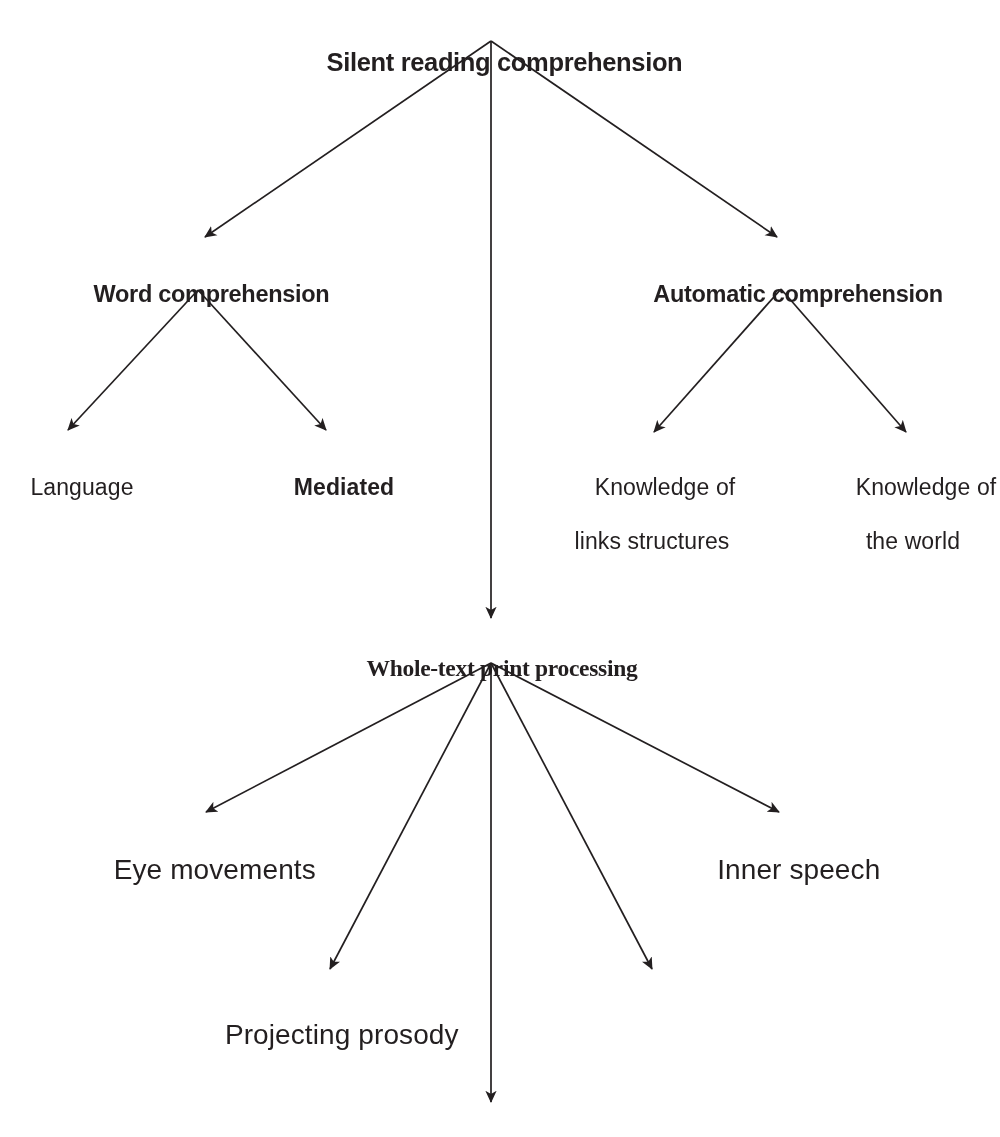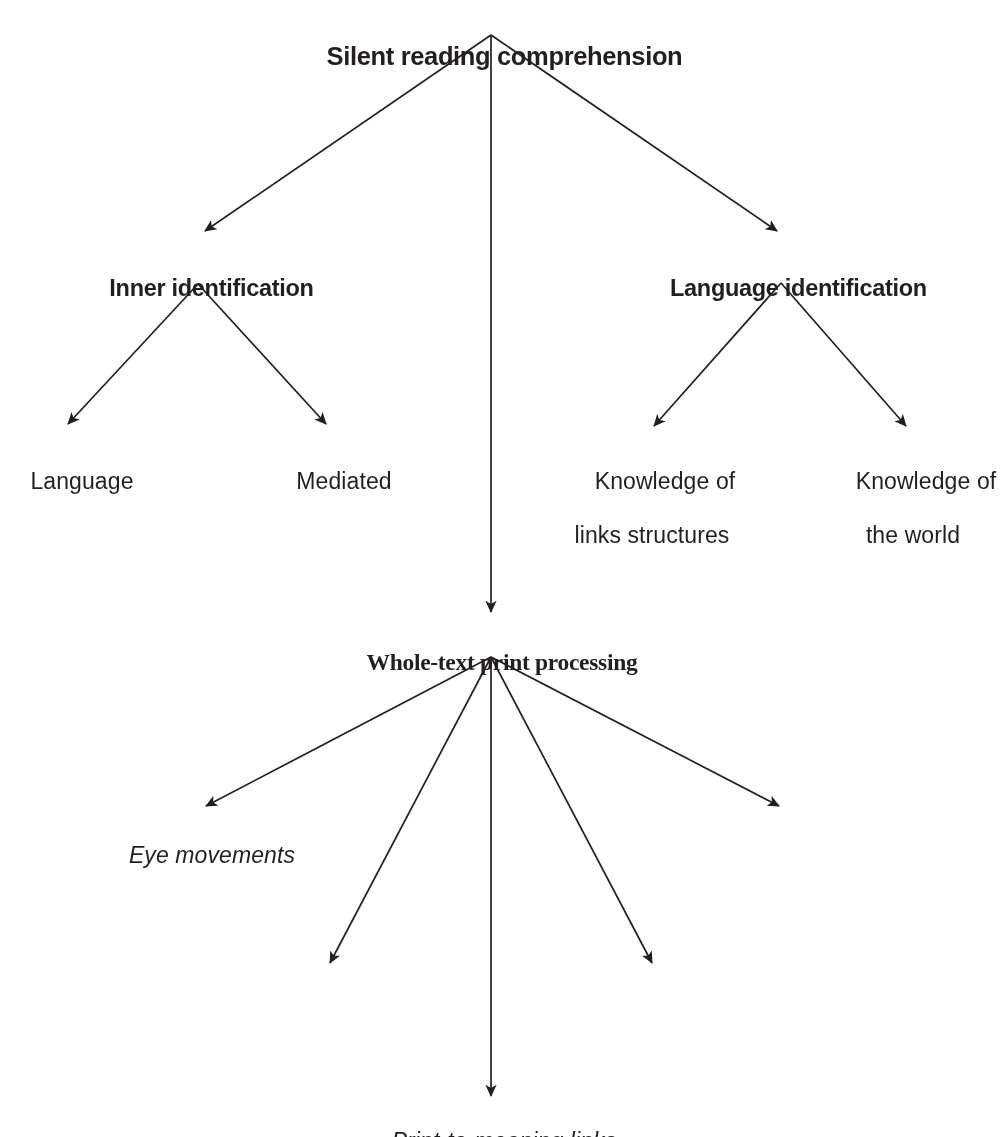--- a/index.html
+++ b/index.html
@@ -12,21 +12,21 @@
     width: 1000px;
     height: 1137px;
     position: relative;
     font-family: "Liberation Sans", sans-serif;
     color: #231f20;
     overflow: hidden;
   }
   #diagram-root {
     position: absolute;
     left: 0;
-    top: 0;
+    top: 6px;
     width: 1000px;
     height: 848px;
   }
   svg.diagram-svg {
     position: absolute;
     left: 0;
     top: 0;
     width: 1000px;
     height: 1137px;
     display: block;
@@ -48,24 +48,23 @@
     font-size: 23.5px;
     font-weight: bold;
     letter-spacing: -0.3px;
   }
   .level-3 {
     font-size: 23px;
     font-weight: normal;
     letter-spacing: 0.1px;
   }
   .leaf {
-    font-size: 23px;
+    font-size: 28px;
     font-weight: normal;
     letter-spacing: 0.1px;
-    font-style: italic;
   }
   .node-label .line2 {
     display: block;
   }
 </style>
 </head>
 <body>
 
 <div id="diagram-root">
 
@@ -89,32 +88,32 @@
         <line x1="491" y1="657" x2="652" y2="963" stroke="#231f20" marker-end="url(#arrowhead)"></line>
         <line x1="491" y1="657" x2="779" y2="806" stroke="#231f20" marker-end="url(#arrowhead)"></line>
       </g>
   </svg>
 
   <div class="node-label level-1" style="left:191px; top:12px; width:600px;">
     <span>Silent reading comprehension</span>
   </div>
 
   <div class="node-label level-2" style="left:-1px; top:248px; width:400px;">
-    <span>Inner identification</span>
+    <span>Word comprehension</span>
   </div>
 
   <div class="node-label level-2" style="left:536px; top:248px; width:500px;">
-    <span>Language identification</span>
+    <span>Automatic comprehension</span>
   </div>
 
   <div class="node-label level-3" style="left:-111px; top:441px; width:360px;">
     <span>Language</span>
   </div>
 
-  <div class="node-label level-3" style="left:151px; top:441px; width:360px;">
+  <div class="node-label level-3" style="left:151px; top:441px; width:360px;font-weight:bold;">
     <span>Mediated</span>
   </div>
 
   <div class="node-label level-3" style="left:472px; top:441px; width:360px;">
     <span>Knowledge of</span>
     <span class="line2">links structures</span>
   </div>
 
   <div class="node-label level-3" style="left:733px; top:441px; width:360px;">
     <span>Knowledge of</span>
@@ -122,20 +121,26 @@
   </div>
 
   <div class="node-label level-2" style="left:191px; top:622px; width:600px;font-family:Liberation Serif, serif;">
     <span>Whole-text print processing</span>
   </div>
 
   <div class="node-label leaf" style="left:19px; top:815px; width:360px;">
     <span>Eye movements</span>
   </div>
 
+  <div class="node-label leaf" style="left:603px; top:815px; width:360px;">
+    <span>Inner speech</span>
+  </div>
 
+  <div class="node-label leaf" style="left:146px; top:980px; width:360px;">
+    <span>Projecting prosody</span>
+  </div>
 
 
   <div class="node-label leaf" style="left:291px; top:1101px; width:400px;">
     <span>Print-to-meaning links</span>
   </div>
 
 </div>
 
 </body></html>

